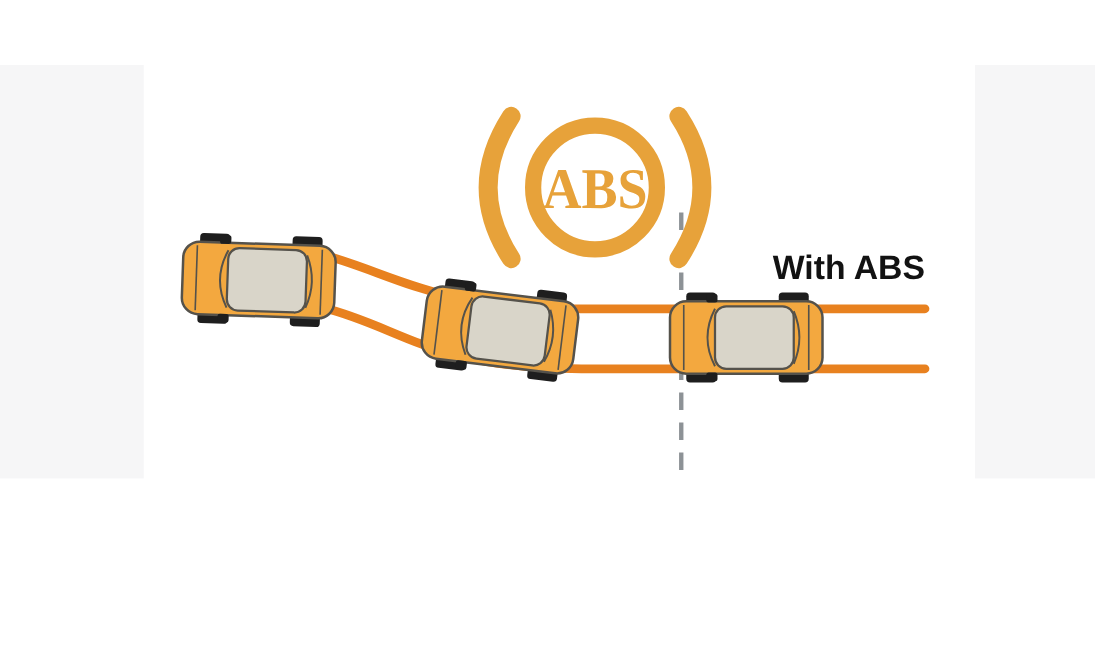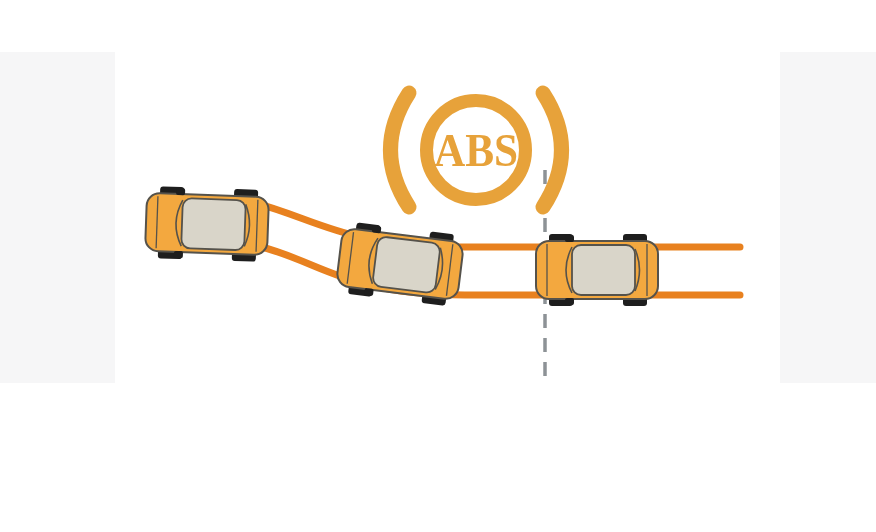--- a/index.html
+++ b/index.html
@@ -106,13 +106,14 @@
     <use href="#car-shape" class="car-gray" transform="translate(401,483)"></use>
     <use href="#car-shape" class="car-gray" transform="translate(597,483)"></use>
 
     <g>
       <polygon points="334,479 343,494 360,488 354,502 371,508 353,513 359,528 343,517 338,532 330,518 314,529 318,512 300,512 314,502 303,490 324,494" fill="var(--collision-gray)"></polygon>
       <path d="M 295,506 Q 296,498 306,498 L 305,492 L 322,504 L 309,518 L 308,511 Q 297,514 295,506 Z" fill="var(--collision-red)"></path>
     </g>
   </svg>
 
   <div class="abs-text">ABS</div>
+  <div class="label with-abs">With ABS</div>
 </div>
 
 </body></html>

